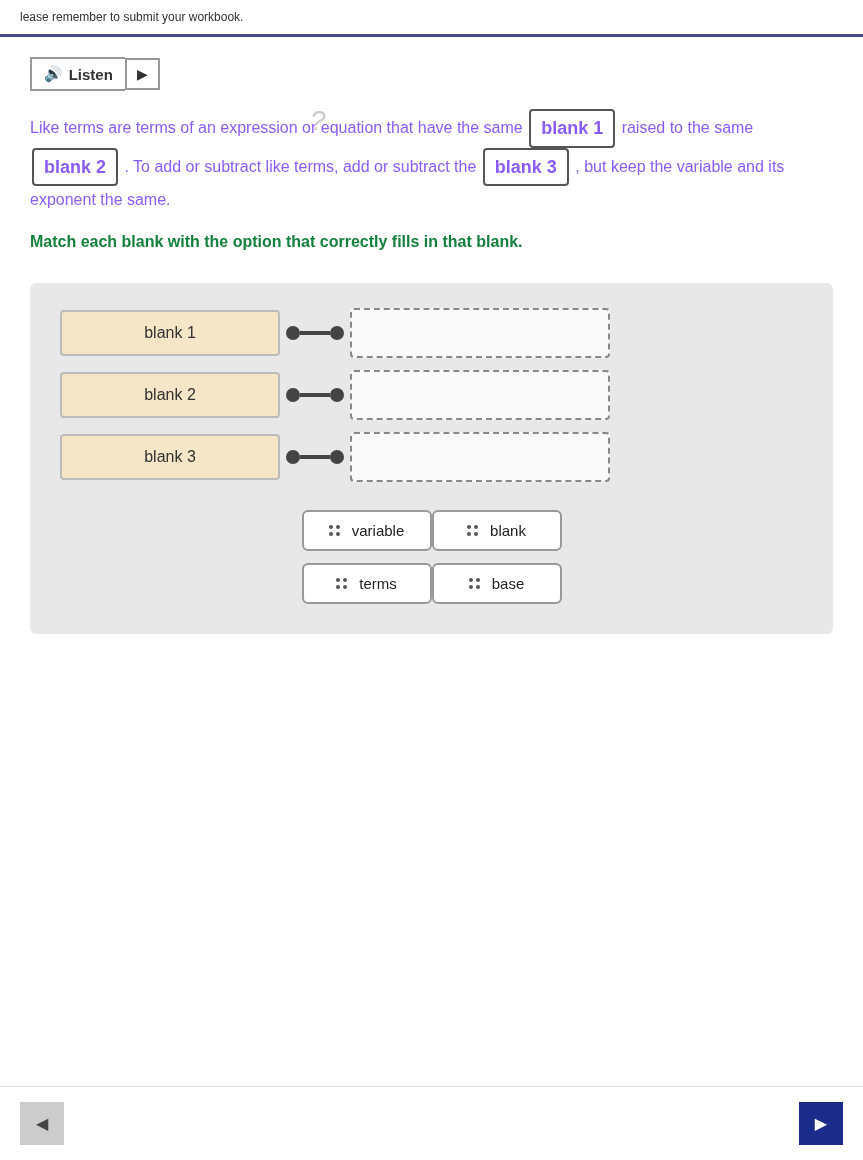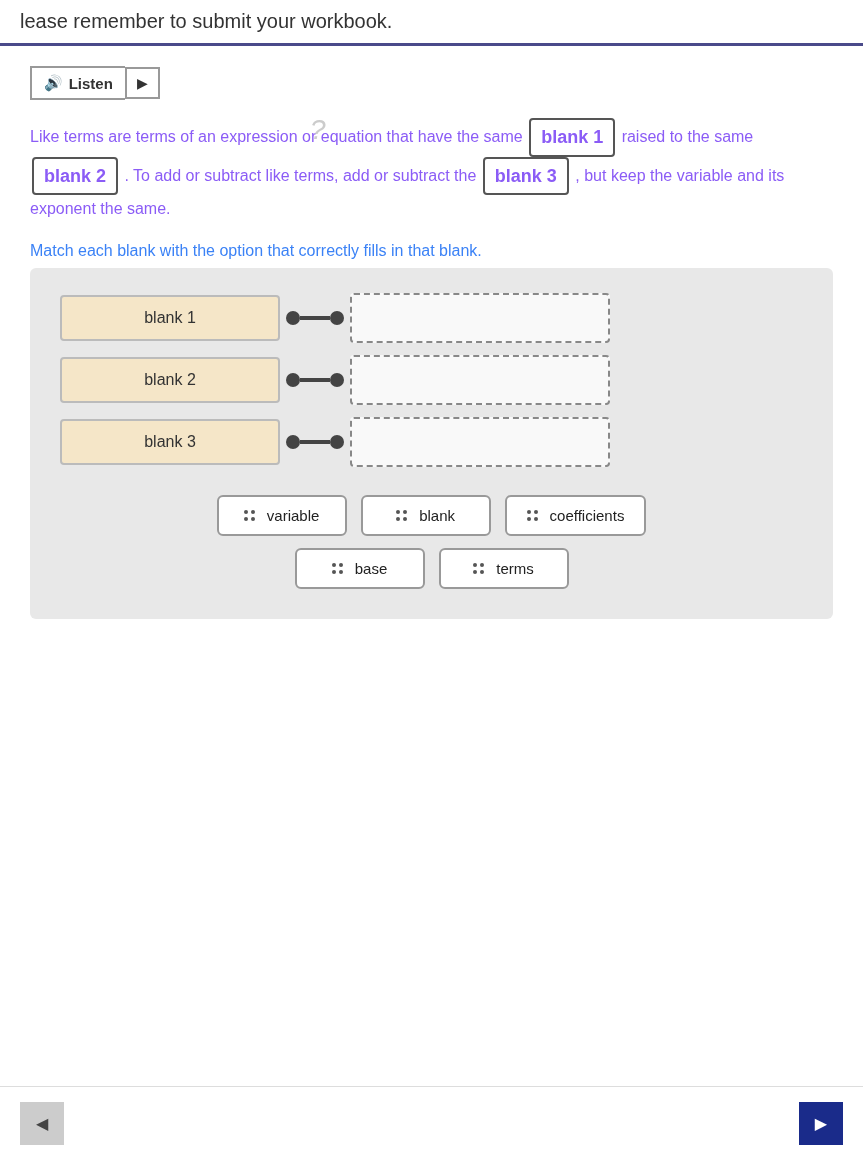--- a/index.html
+++ b/index.html
@@ -8,21 +8,21 @@
       background: #f0f0f0;
       width: 863px;
       min-height: 1160px;
       display: flex;
       flex-direction: column;
     }
 
     .top-bar {
       background: #fff;
       padding: 10px 20px;
-      font-size: 20px;
+      font-size: 12px;
       color: #333;
       border-bottom: 3px solid #4a4a8a;
     }
 
     .main-content {
       background: #fff;
       flex: 1;
       padding: 20px 30px 20px 30px;
       position: relative;
     }
@@ -73,22 +73,23 @@
       padding: 2px 10px;
       font-size: 18px;
       font-weight: bold;
       background: #fff;
       vertical-align: middle;
       margin: 0 2px;
     }
 
     .match-instruction {
       font-size: 16px;
-      color: #3b82f6;
-      margin-bottom: 8px;
+      color: #15803d;
+      margin-bottom: 32px;
+      font-weight: bold;
     }
 
     .match-area {
       background: #e8e8e8;
       border-radius: 6px;
       padding: 25px 30px 30px 30px;
       margin-bottom: 20px;
     }
 
     .blanks-section {
@@ -145,21 +146,20 @@
 
     .options-section {
       display: flex;
       flex-direction: column;
       gap: 12px;
       align-items: center;
     }
 
     .options-row {
       display: flex;
-      gap: 14px;
       justify-content: center;
     }
 
     .option-btn {
       border: 2px solid #999;
       border-radius: 6px;
       padding: 10px 20px;
       background: #fff;
       font-size: 15px;
       cursor: pointer;
@@ -324,60 +324,47 @@
                 <span class="dot"></span>
                 <span class="dot"></span>
               </span>
             <span class="dot-row">
                 <span class="dot"></span>
                 <span class="dot"></span>
               </span>
           </span>
           <span>blank</span>
         </button>
-        <button class="option-btn">
-          <span class="option-dots">
-            <span class="dot-row">
-                <span class="dot"></span>
-                <span class="dot"></span>
-              </span>
-            <span class="dot-row">
-                <span class="dot"></span>
-                <span class="dot"></span>
-              </span>
-          </span>
-          <span>coefficients</span>
-        </button>
       </div>
       <div class="options-row">
         <button class="option-btn">
           <span class="option-dots">
             <span class="dot-row">
                 <span class="dot"></span>
                 <span class="dot"></span>
               </span>
             <span class="dot-row">
                 <span class="dot"></span>
                 <span class="dot"></span>
               </span>
           </span>
-          <span>base</span>
+          <span>terms</span>
         </button>
         <button class="option-btn">
           <span class="option-dots">
             <span class="dot-row">
                 <span class="dot"></span>
                 <span class="dot"></span>
               </span>
             <span class="dot-row">
                 <span class="dot"></span>
                 <span class="dot"></span>
               </span>
           </span>
-          <span>terms</span>
+          <span>base</span>
         </button>
       </div>
     </div>
 
   </div>
 
 </div>
 
 <div class="bottom-bar">
   <button class="nav-btn-left">

